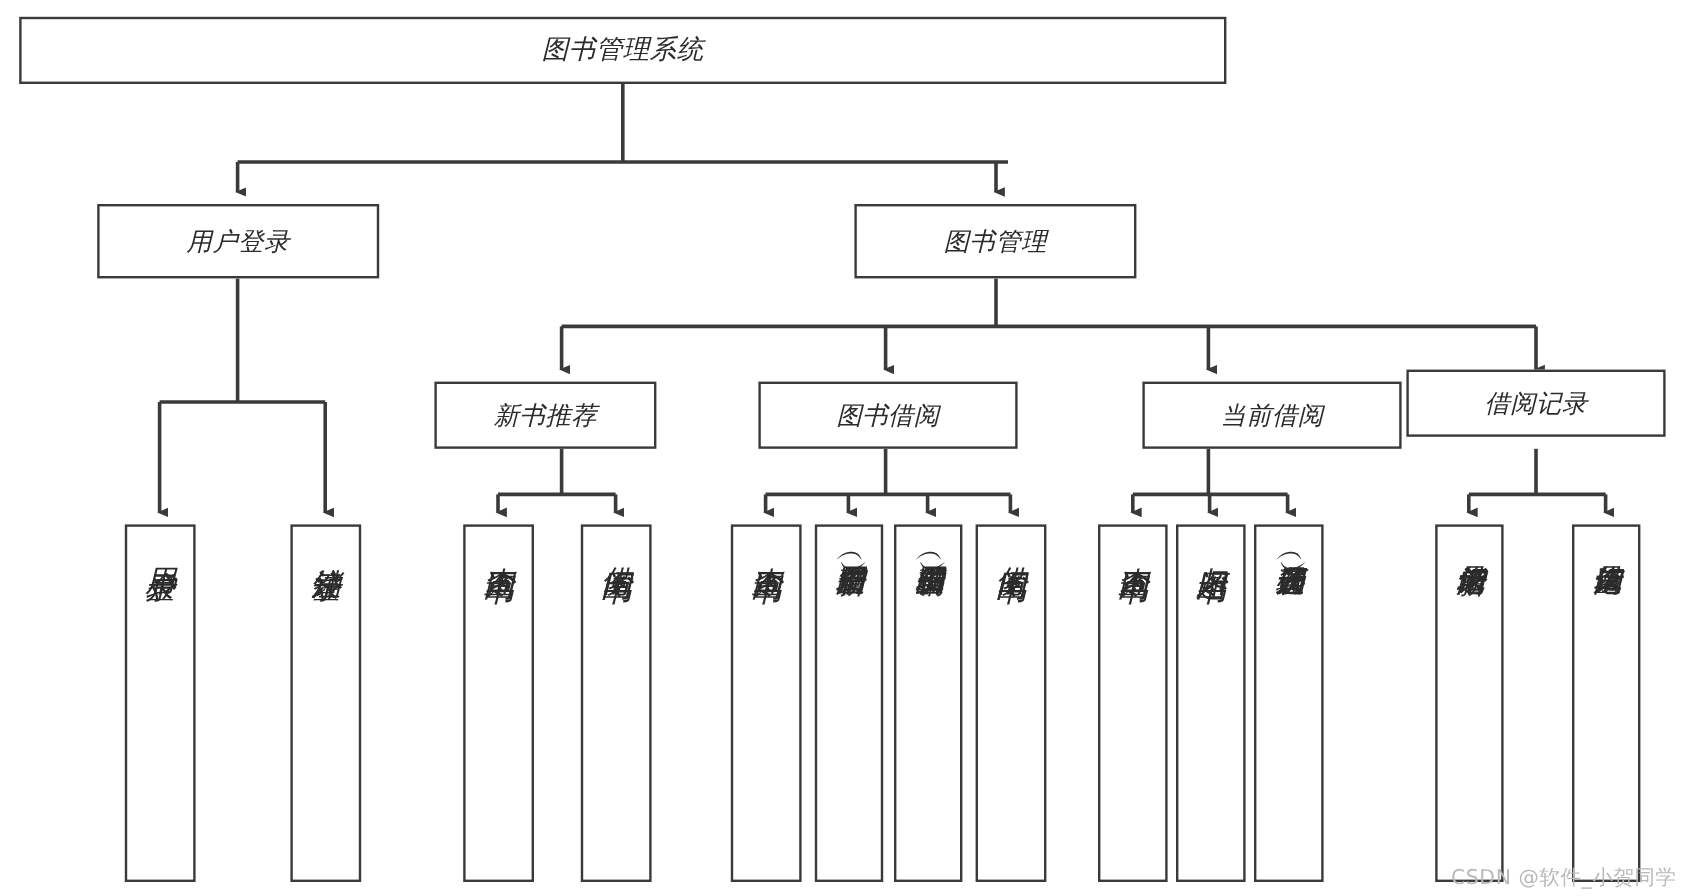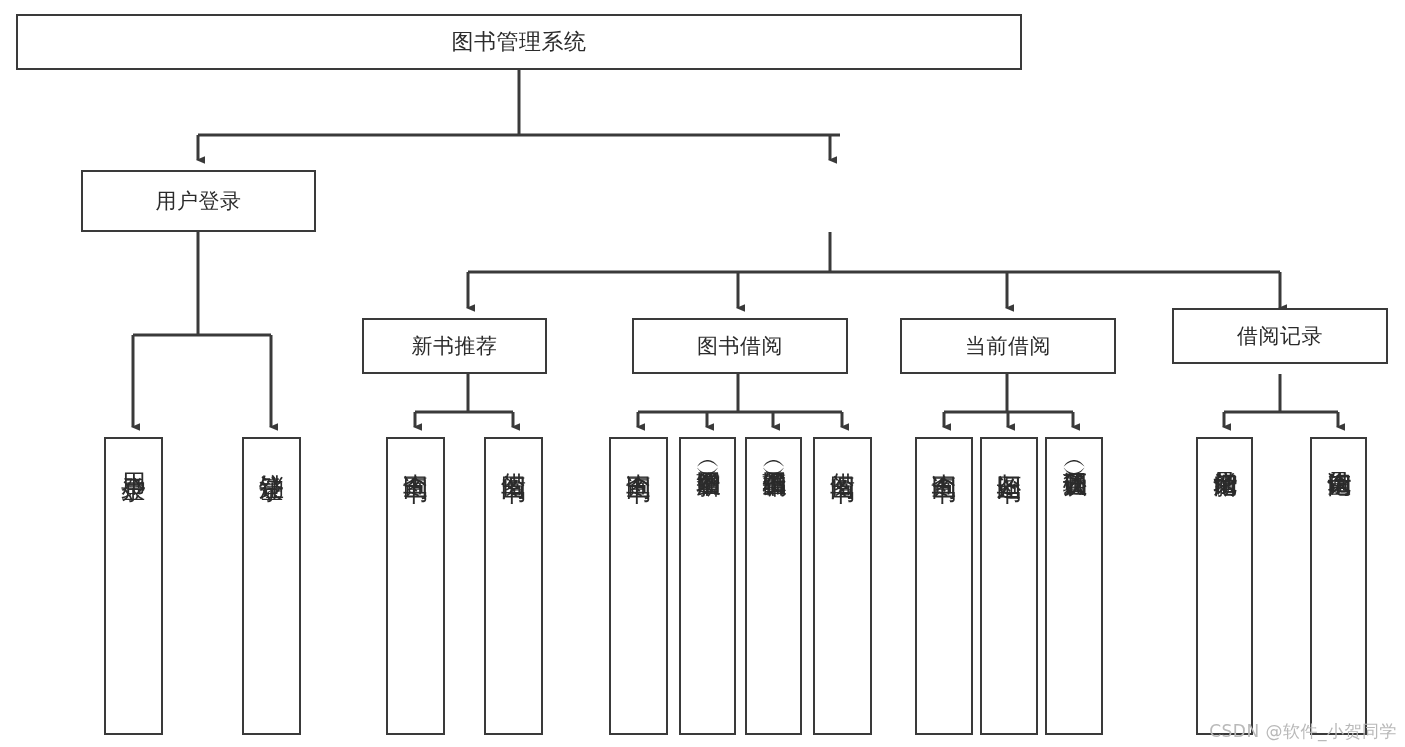--- a/index.html
+++ b/index.html
@@ -34,20 +34,21 @@
     display: flex;
     align-items: center;
     justify-content: center;
     z-index: 3;
   }
   .node-label {
     display: block;
     text-align: left;
     letter-spacing: 0.5px;
     color: #2b2b2b;
+    font-style: italic;
   }
   
   .node.h .node-label {
     font-size: 21px;
     line-height: 1.15;
     white-space: nowrap;
   }
   .node.root .node-label {
     font-size: 22px;
   }
@@ -135,28 +136,31 @@
     </g>
   </svg>
 
   <div class="node h root" style="left:16px; top:14px; width:1006px; height:56px;">
     <span class="node-label">图书管理系统</span>
   </div>
 
   <div class="node h" style="left:81px; top:170px; width:235px; height:62px;">
     <span class="node-label">用户登录</span>
   </div>
+  <div class="node h" style="left:712px; top:170px; width:235px; height:62px;">
+    <span class="node-label">图书管理</span>
+  </div>
 
   <div class="node h" style="left:362px; top:318px; width:185px; height:56px;">
     <span class="node-label">新书推荐</span>
   </div>
   <div class="node h" style="left:632px; top:318px; width:216px; height:56px;">
     <span class="node-label">图书借阅</span>
   </div>
-  <div class="node h" style="left:900px; top:318px; width:216px; height:56px;">
+  <div class="node h" style="left:952px; top:318px; width:216px; height:56px;">
     <span class="node-label">当前借阅</span>
   </div>
   <div class="node h" style="left:1172px; top:308px; width:216px; height:56px;">
     <span class="node-label">借阅记录</span>
   </div>
 
   <div class="node v" style="left:104px; top:437px; width:59px; height:298px;">
     <span class="node-label">用户登录</span>
   </div>
   <div class="node v" style="left:242px; top:437px; width:59px; height:298px;">

